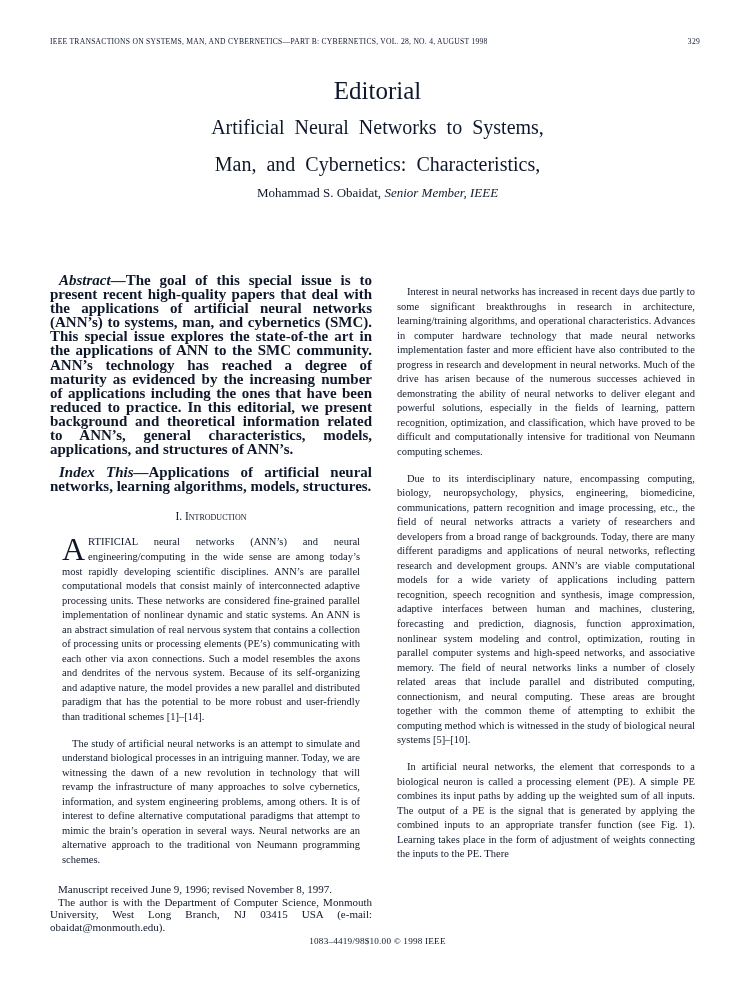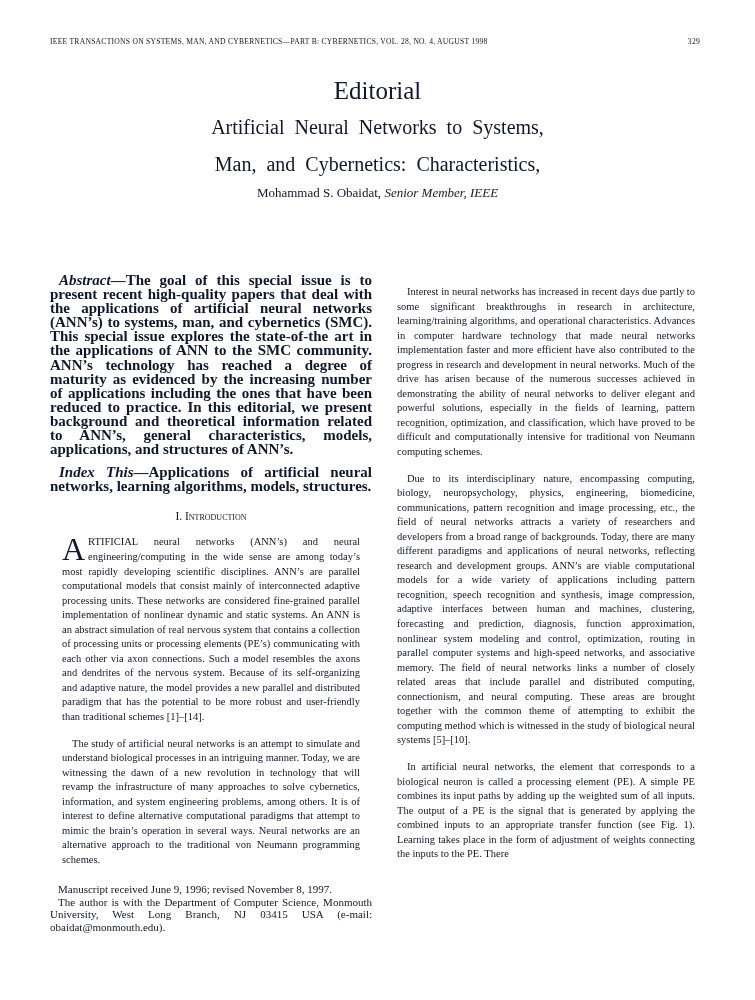--- a/index.html
+++ b/index.html
@@ -91,14 +91,15 @@
   </div>
 
   <div class="col col-right">
     <p class="body-par">Interest in neural networks has increased in recent days due partly to some significant breakthroughs in research in architecture, learning/training algorithms, and operational characteristics. Advances in computer hardware technology that made neural networks implementation faster and more efficient have also contributed to the progress in research and development in neural networks. Much of the drive has arisen because of the numerous successes achieved in demonstrating the ability of neural networks to deliver elegant and powerful solutions, especially in the fields of learning, pattern recognition, optimization, and classification, which have proved to be difficult and computationally intensive for traditional von Neumann computing schemes.</p>
     <p class="body-par">Due to its interdisciplinary nature, encompassing computing, biology, neuropsychology, physics, engineering, biomedicine, communications, pattern recognition and image processing, etc., the field of neural networks attracts a variety of researchers and developers from a broad range of backgrounds. Today, there are many different paradigms and applications of neural networks, reflecting research and development groups. ANN’s are viable computational models for a wide variety of applications including pattern recognition, speech recognition and synthesis, image compression, adaptive interfaces between human and machines, clustering, forecasting and prediction, diagnosis, function approximation, nonlinear system modeling and control, optimization, routing in parallel computer systems and high-speed networks, and associative memory. The field of neural networks links a number of closely related areas that include parallel and distributed computing, connectionism, and neural computing. These areas are brought together with the common theme of attempting to exhibit the computing method which is witnessed in the study of biological neural systems [5]–[10].</p>
 
 
     <p class="body-par">In artificial neural networks, the element that corresponds to a biological neuron is called a processing element (PE). A simple PE combines its input paths by adding up the weighted sum of all inputs. The output of a PE is the signal that is generated by applying the combined inputs to an appropriate transfer function (see Fig. 1). Learning takes place in the form of adjustment of weights connecting the inputs to the PE. There</p>
   </div>
 
+  <div class="footer">1083–4419/98$10.00 © 1998 IEEE</div>
 
 </div>
 
 </body></html>

